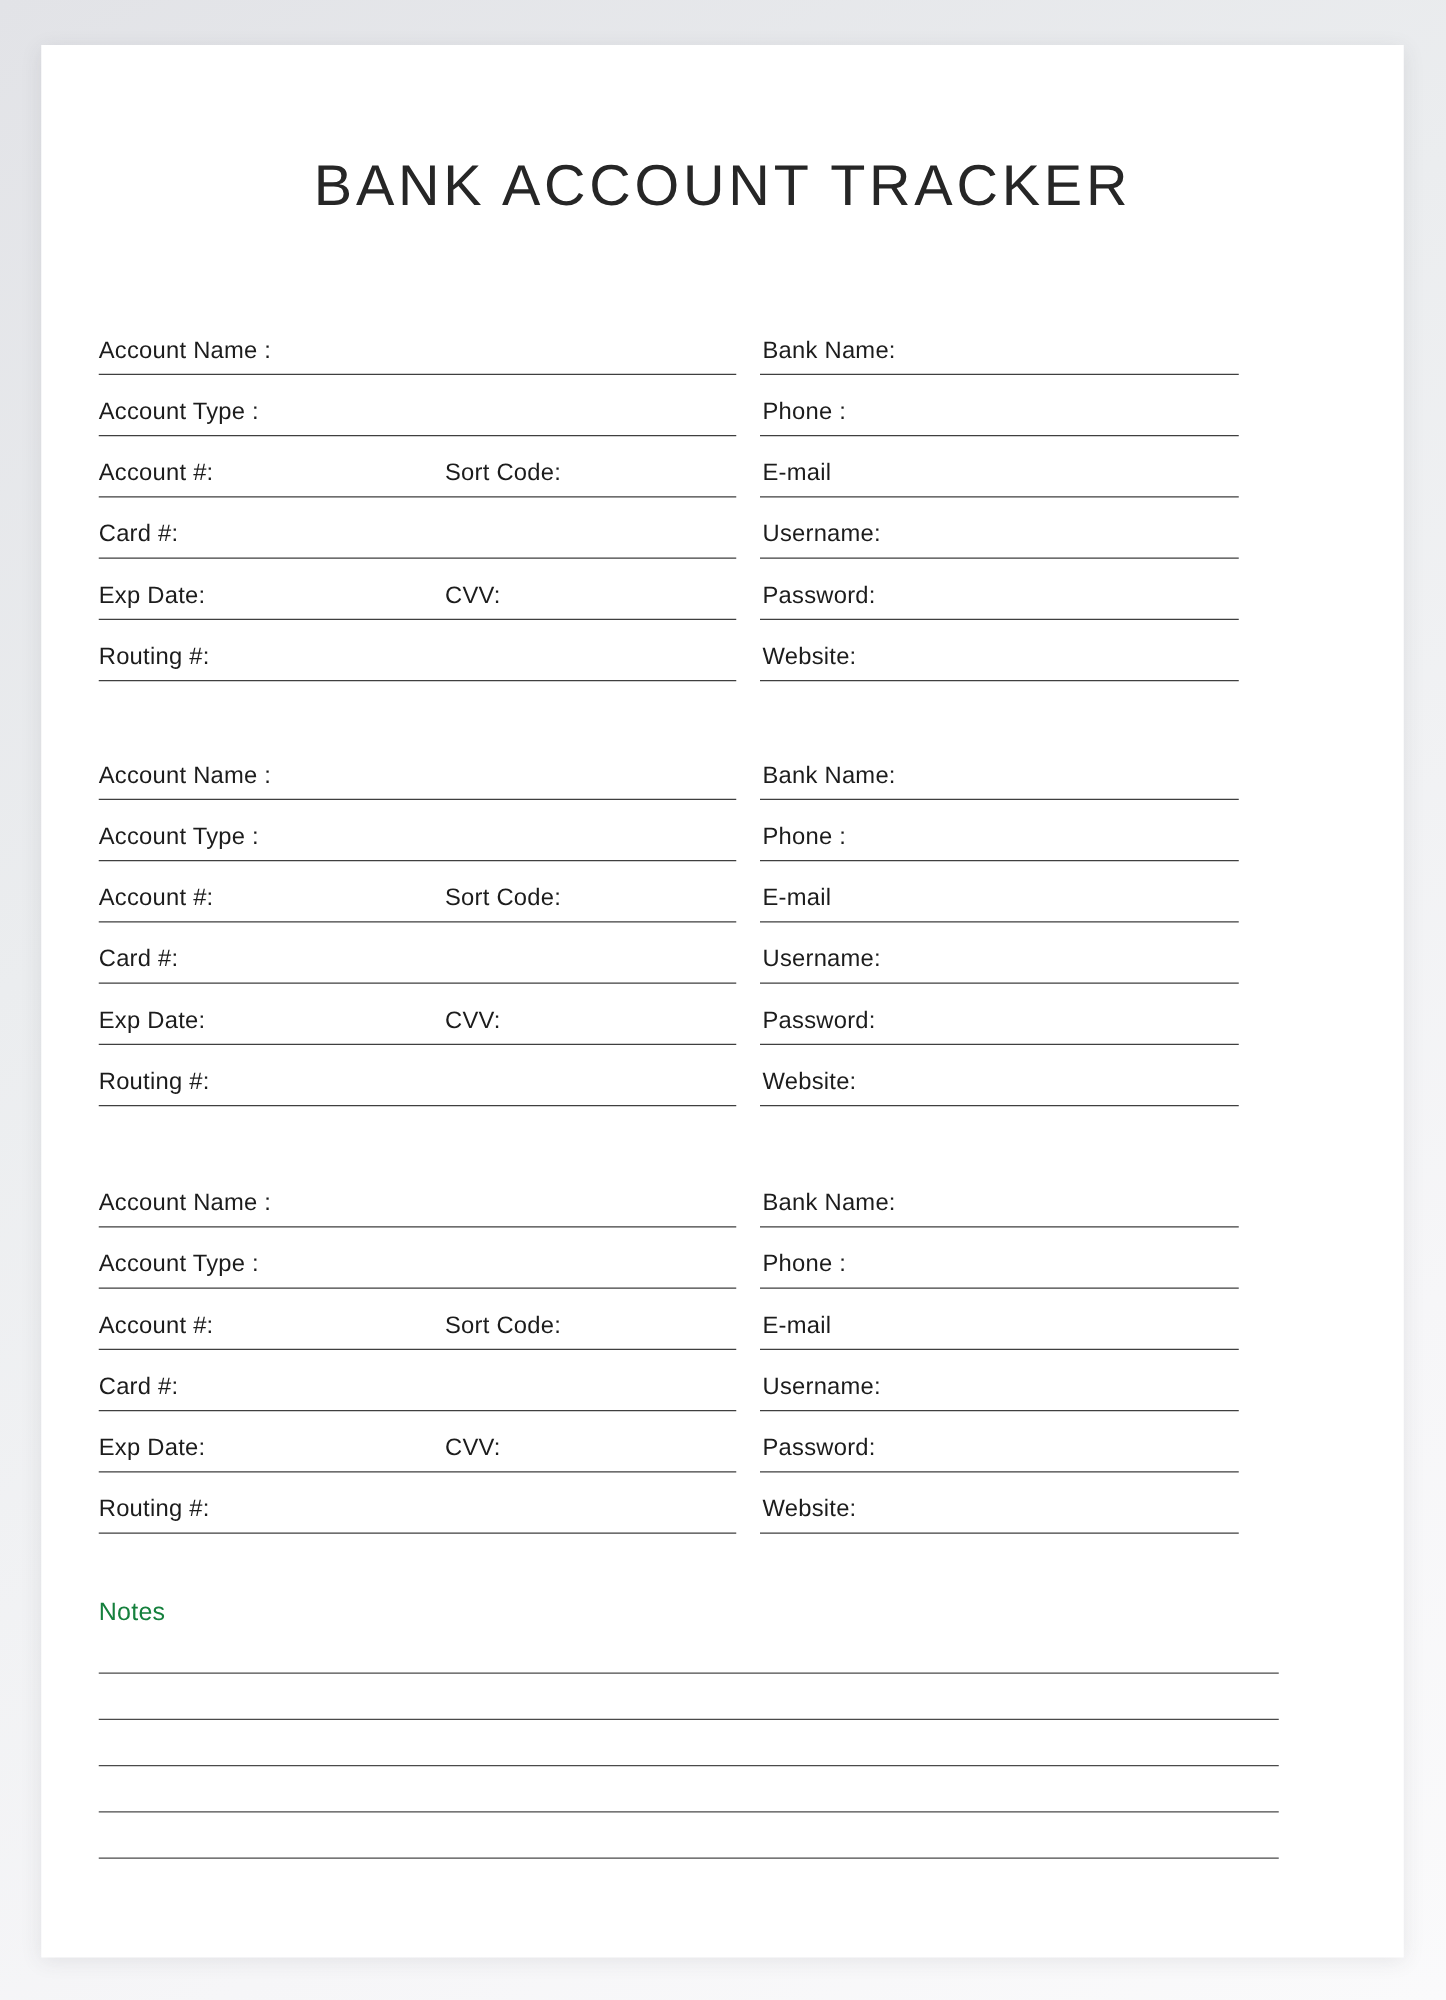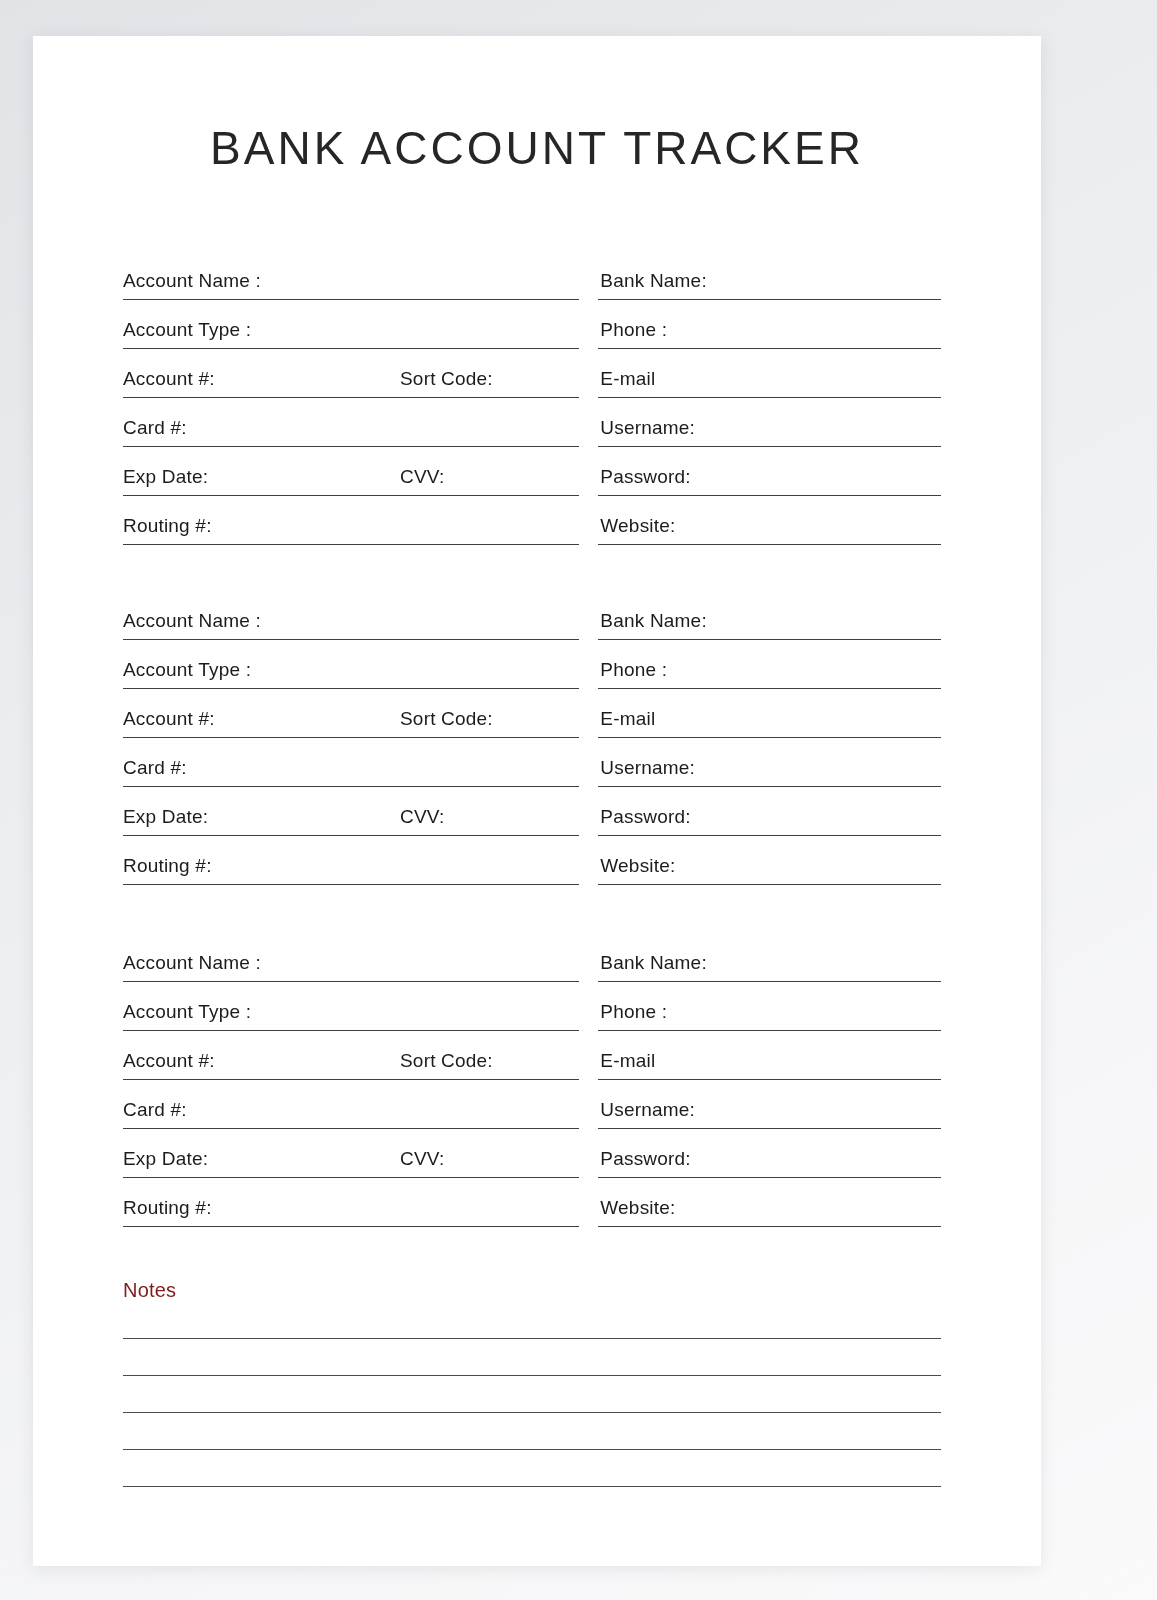--- a/index.html
+++ b/index.html
@@ -9,34 +9,34 @@
     width: 1157px;
     height: 1600px;
     background: linear-gradient(150deg, #e2e3e7 0%, #ebedef 35%, #f6f6f8 75%, #fafafb 100%);
     overflow: hidden;
     font-family: "Liberation Sans", "DejaVu Sans", sans-serif;
   }
   .page {
     position: absolute;
     left: 33px;
     top: 36px;
-    width: 1008px;
+    width: 1090px;
     height: 1530px;
     background: #ffffff;
     box-shadow: 0 3px 16px rgba(60, 60, 72, 0.10);
   }
   .title {
     margin: 85px 0 0 0;
     text-align: center;
     font-size: 46px;
     font-weight: 400;
     letter-spacing: 3px;
     color: #262626;
   }
-  .content { padding: 0 100px 0 90px; }
+  .content { padding: 0 100px 0 46px; }
 
   .section { display: flex; gap: 19px; }
   .sec-1 { margin-top: 76px; }
   .sec-2 { margin-top: 46px; }
   .sec-3 { margin-top: 48px; }
 
   .col { display: flex; flex-direction: column; }
   .col.left  { width: 510px; }
   .col.right { width: 383px; }
 
@@ -53,21 +53,21 @@
     color: #1c1c1c;
     letter-spacing: 0.2px;
     white-space: nowrap;
   }
   .lbl.second { left: 277px; text-align: right; }
   .col.right .lbl { left: 2px; }
 
   .notes { margin-top: 52px; }
   .notes-label {
     font-size: 20px;
-    color: #7f1d1d;
+    color: #15803d;
     letter-spacing: 0.2px;
     margin-top: 40px;
   }
   .note-line {
     height: 37px;
     border-bottom: 1px solid #4a4a4a;
   }
 </style>
 </head>
 <body>

